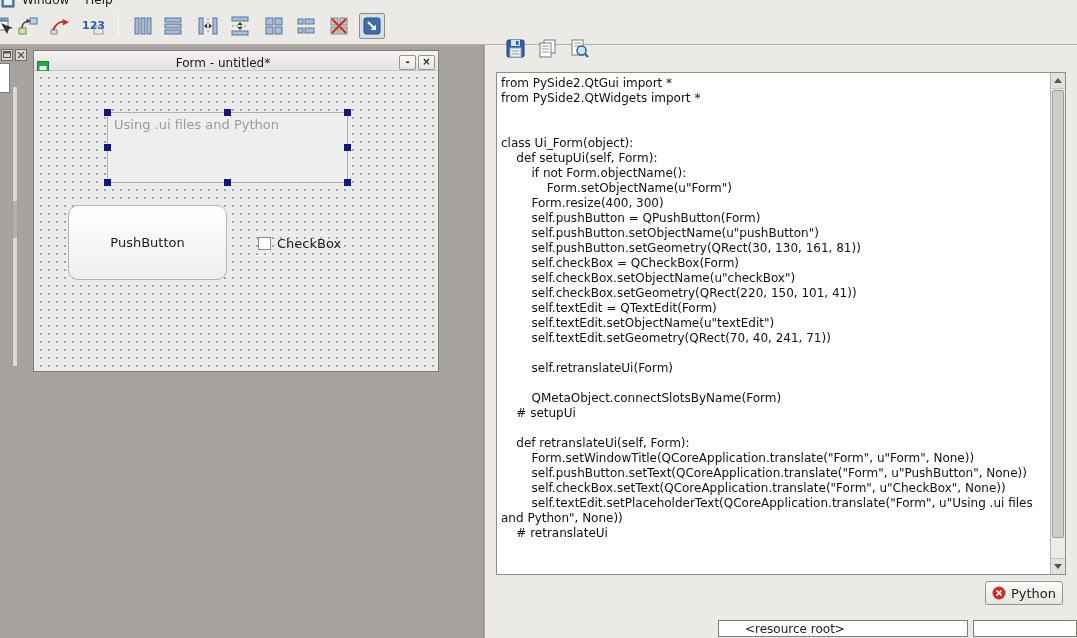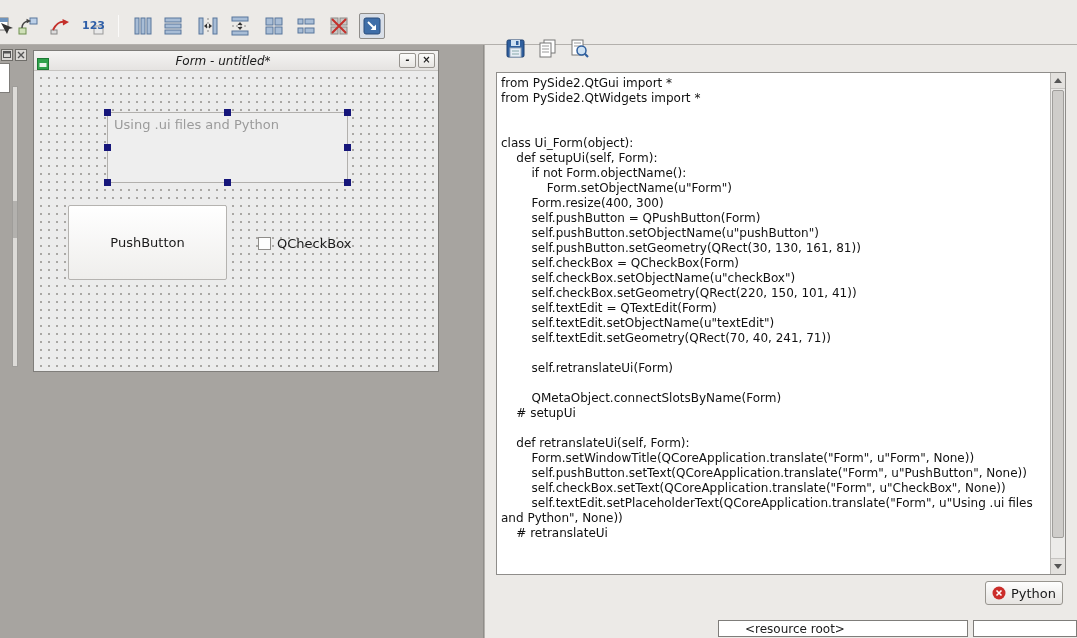--- a/index.html
+++ b/index.html
@@ -24,31 +24,31 @@
   
   .mdi { position:absolute; left:0; top:45px; width:484px; height:593px; background:#a7a4a0; border-right:1px solid #8f8d89; }
 
   .dockbtn { position:absolute; width:12px; height:12px; border:1px solid #6f6d69; background:#dbd9d6; display:flex; align-items:center; justify-content:center; z-index:3; }
   .left-input { position:absolute; left:0; top:63px; width:10px; height:30px; background:#ffffff; border:1px solid #7f7d7a; border-left:none; z-index:3; }
   .left-scroll { position:absolute; left:12px; top:86px; width:6px; height:281px; background:#dddbd8; border:1px solid #9f9d9a; z-index:3; }
   .left-scroll-thumb { position:absolute; left:0; right:0; top:114px; height:37px; background:#b3b1ae; }
 
   
   .formwin { position:absolute; left:33px; top:50px; width:406px; height:322px; background:#ececec; border:1px solid #7f7d7a; z-index:2; }
-  .ftitle { height:20px; display:flex; align-items:center; background:linear-gradient(#f5f4f3,#e5e3e1); border-bottom:1px solid #c6c4c1; padding:0 3px;font-style:italic; }
+  .ftitle { height:20px; display:flex; align-items:flex-end; background:linear-gradient(#f5f4f3,#e5e3e1); border-bottom:1px solid #c6c4c1; padding:0 3px; }
   .ftext { flex:1; text-align:center; font-size:12px; }
   .fbtn { width:17px; height:15px; margin-left:2px; border:1px solid #97948f; border-radius:2px; background:linear-gradient(#fbfbfa,#e7e5e2); font-size:10px; line-height:12px; text-align:center; font-weight:bold; }
   .canvas { position:absolute; left:0; top:20px; right:0; bottom:0;
     background-color:#ececec;
     background-image:radial-gradient(circle,#a9a7a4 1px, transparent 1.3px);
     background-size:8px 8px; background-position:3px 3px; }
   .textedit { position:absolute; left:73px; top:41px; width:241px; height:71px; background:#eeeeee; border:1px solid #b2b0ad; }
   .placeholder { padding:4px 6px; color:#9b9b9b; font-size:13px; }
   .handle { position:absolute; width:7px; height:7px; background:#16167a; z-index:4; }
-  .pushbtn { position:absolute; left:34px; top:134px; width:159px; height:75px; display:flex; align-items:center; justify-content:center; font-size:13px; background:linear-gradient(#ffffff,#efeeec); border:1px solid #b5b3b0; border-radius:2px; }
+  .pushbtn { position:absolute; left:34px; top:134px; width:159px; height:75px; display:flex; align-items:center; justify-content:center; font-size:13px; background:linear-gradient(#ffffff,#efeeec); border:1px solid #b5b3b0; border-radius:10px; }
   .checkboxrow { position:absolute; left:224px; top:164px; height:16px; display:flex; align-items:center; gap:6px; }
   .cbbox { width:13px; height:13px; background:#fdfdfd; border:1px solid #8f8d8a; }
   .cblabel { font-size:13px; }
 
   
   .dlgicon { position:absolute; top:37px; width:24px; height:24px; display:flex; align-items:center; justify-content:center; }
   .codearea { position:absolute; left:496px; top:72px; width:570px; height:503px; background:#ffffff; border:1px solid #8f8d8a; }
   .code { position:absolute; left:0; top:0; right:15px; bottom:0; margin:0; padding:3px 2px 3px 4px;
     font-family:"DejaVu Sans", sans-serif; font-size:12px; line-height:15px;
     white-space:pre-wrap; overflow:hidden; color:#111; }
@@ -66,20 +66,32 @@
   .resrow1 { position:absolute; left:718px; top:620px; width:250px; height:17px; background:#ffffff; border:1px solid #7f7d7a; font-size:12px; display:flex; align-items:center; padding-left:26px; }
   .resrow2 { position:absolute; left:973px; top:620px; width:104px; height:17px; background:#ffffff; border:1px solid #7f7d7a; }
 
   .vline { position:absolute; left:484px; top:45px; width:1px; height:593px; background:#b5b2ae; }
 </style>
 </head>
 <body>
 
 <div class="screen">
 
+  <div class="menubar">
+    <div class="menubar-inner">
+      <span style="display:inline-block;width:14px;height:14px;">
+        <svg width="14" height="14">
+            <rect x="1" y="1" width="12" height="12" fill="#5b87b8" stroke="#3a5d85"></rect>
+            <rect x="3" y="6" width="8" height="5" fill="#e9eff6"></rect>
+          </svg>
+      </span>
+      <span class="menu-item">Window</span>
+      <span class="menu-item">Help</span>
+    </div>
+  </div>
 
   <div class="toolbar">
     <span class="tbicon" style="left:-9px">
       <svg width="24" height="24">
           <rect x="3" y="4" width="14" height="12" fill="#ffffff" stroke="#777"></rect>
           <rect x="3" y="4" width="14" height="4" fill="#6f94bd"></rect>
           <path d="M10 9 L16 20 L18 15 L22 14 Z" fill="#333"></path>
         </svg>
     </span>
     <span class="tbicon" style="left:16px">
@@ -211,21 +223,21 @@
       <div class="handle" style="left:190px;top:38px;"></div>
       <div class="handle" style="left:310px;top:38px;"></div>
       <div class="handle" style="left:70px;top:73px;"></div>
       <div class="handle" style="left:310px;top:73px;"></div>
       <div class="handle" style="left:70px;top:108px;"></div>
       <div class="handle" style="left:190px;top:108px;"></div>
       <div class="handle" style="left:310px;top:108px;"></div>
       <div class="pushbtn">PushButton</div>
       <div class="checkboxrow">
         <span class="cbbox"></span>
-        <span class="cblabel">QCheckBox</span>
+        <span class="cblabel">CheckBox</span>
       </div>
     </div>
   </div>
 
   <span class="dlgicon" style="left:504px">
     <svg width="24" height="24">
         <rect x="3" y="3" width="17" height="17" rx="1.5" fill="#2f5f9e" stroke="#1d3f6e"></rect>
         <rect x="7" y="3" width="9" height="6" fill="#cfe0f2"></rect>
         <rect x="12" y="4" width="2.5" height="4" fill="#2f5f9e"></rect>
         <rect x="6" y="11" width="11" height="9" fill="#e8eef6" stroke="#9aaabb"></rect>

